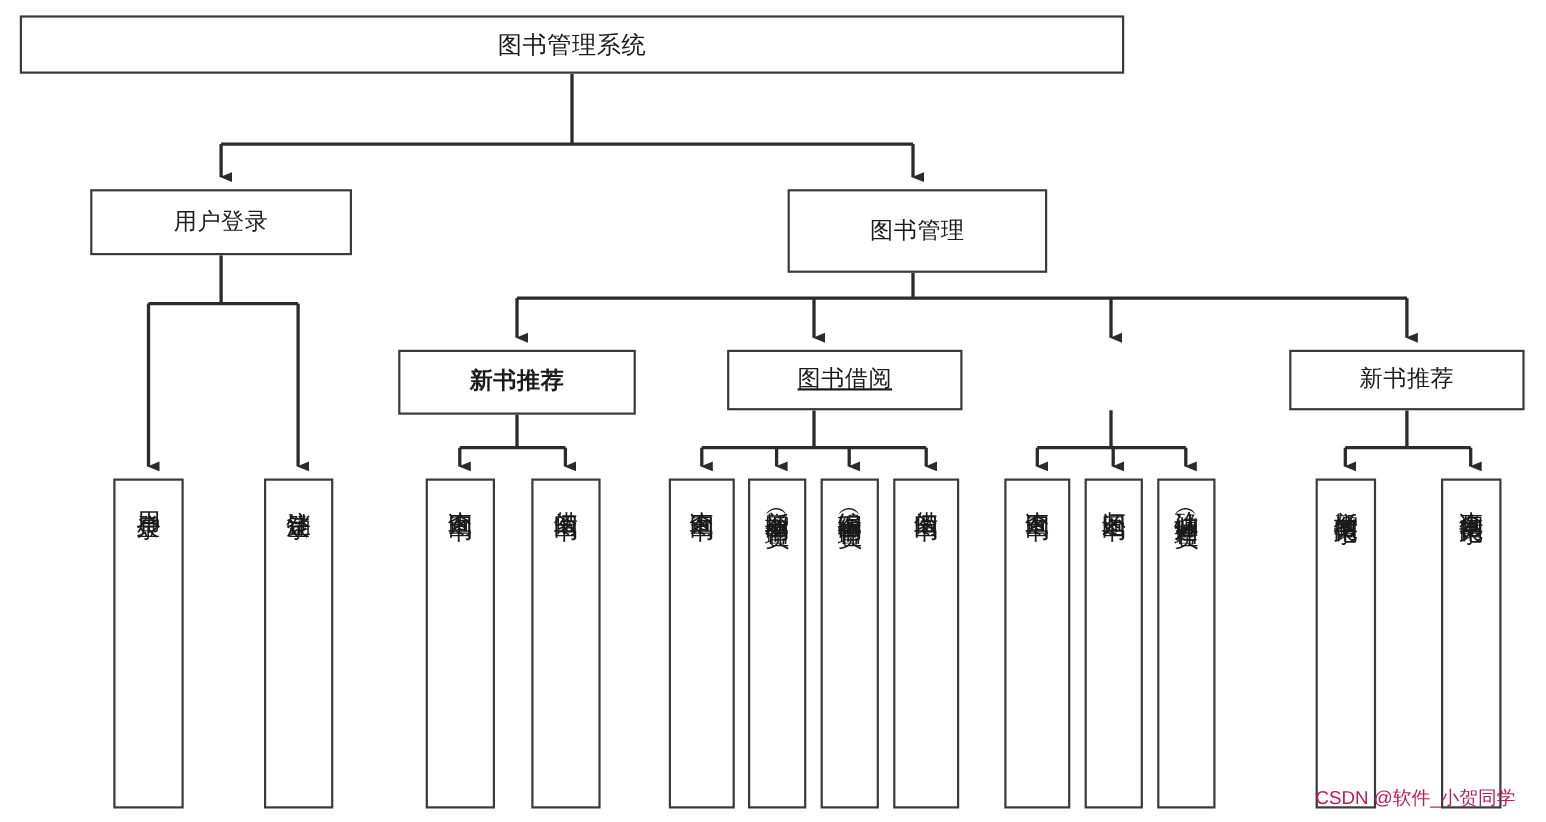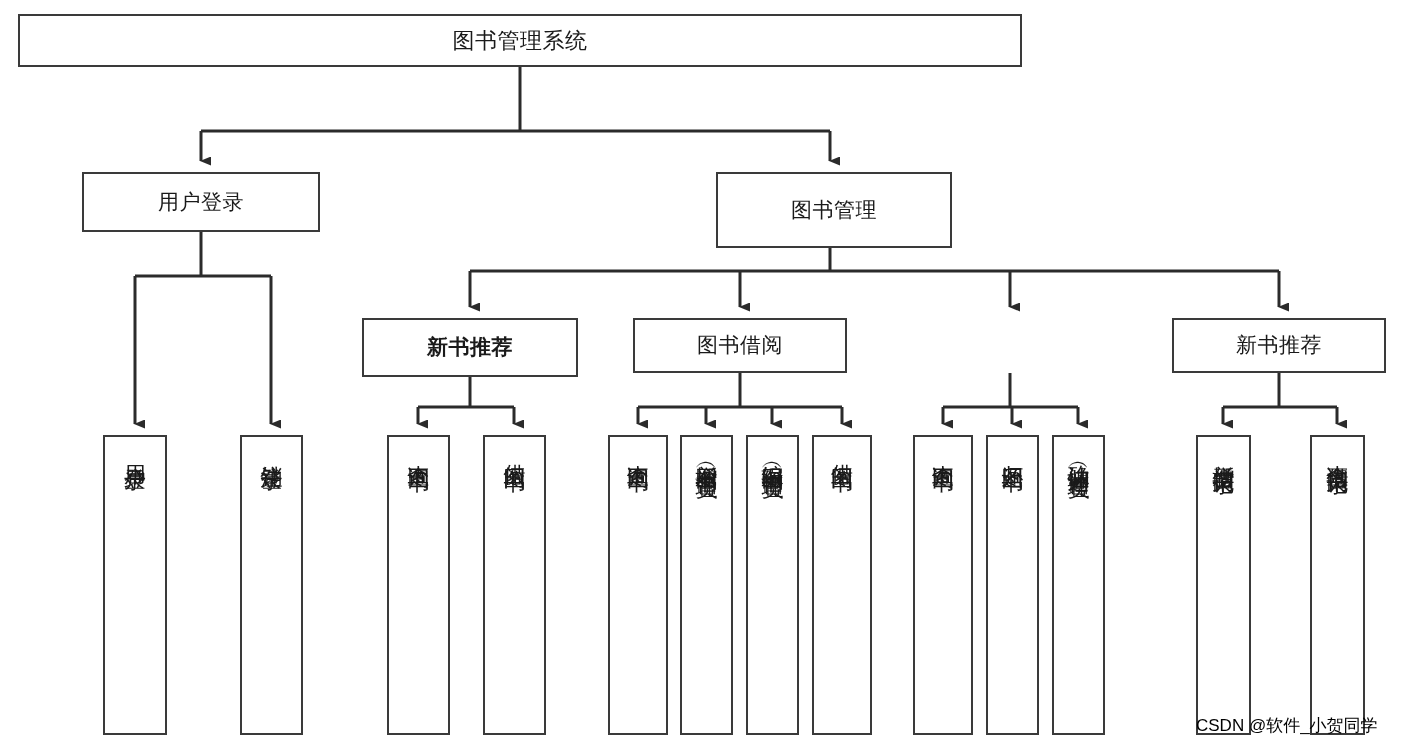--- a/index.html
+++ b/index.html
@@ -144,21 +144,21 @@
     <div class="node horizontal" style="left: 82px; top: 172px; width: 238px; height: 60px; border-color: rgb(58, 58, 58); background: rgb(255, 255, 255); color: rgb(26, 26, 26);">
       <span class="node-label">用户登录</span>
     </div>
     <div class="node horizontal" style="left: 716px; top: 172px; width: 236px; height: 76px; border-color: rgb(58, 58, 58); background: rgb(255, 255, 255); color: rgb(26, 26, 26);">
       <span class="node-label">图书管理</span>
     </div>
 
     <div class="node horizontal" style="left: 362px; top: 318px; width: 216px; height: 59px; border-color: rgb(58, 58, 58); background: rgb(255, 255, 255); color: rgb(26, 26, 26); font-weight: bold;">
       <span class="node-label">新书推荐</span>
     </div>
-    <div class="node horizontal" style="left: 633px; top: 318px; width: 214px; height: 55px; border-color: rgb(58, 58, 58); background: rgb(255, 255, 255); color: rgb(26, 26, 26);">
+    <div class="node horizontal" style="left: 661px; top: 318px; width: 214px; height: 55px; border-color: rgb(58, 58, 58); background: rgb(255, 255, 255); color: rgb(26, 26, 26); text-decoration: underline;">
       <span class="node-label">图书借阅</span>
     </div>
     <div class="node horizontal" style="left: 1172px; top: 318px; width: 214px; height: 55px; border-color: rgb(58, 58, 58); background: rgb(255, 255, 255); color: rgb(26, 26, 26);">
       <span class="node-label">新书推荐</span>
     </div>
 
     <div class="node vertical" style="left: 103px; top: 435px; width: 64px; height: 300px; border-color: rgb(58, 58, 58); background: rgb(255, 255, 255); color: rgb(26, 26, 26);">
       <span class="node-label">用户登录</span>
     </div>
     <div class="node vertical" style="left: 240px; top: 435px; width: 63px; height: 300px; border-color: rgb(58, 58, 58); background: rgb(255, 255, 255); color: rgb(26, 26, 26);">
@@ -193,15 +193,15 @@
     </div>
     <div class="node vertical" style="left: 1196px; top: 435px; width: 55px; height: 300px; border-color: rgb(58, 58, 58); background: rgb(255, 255, 255); color: rgb(26, 26, 26);">
       <span class="node-label">新增借阅记录</span>
     </div>
     <div class="node vertical" style="left: 1310px; top: 435px; width: 55px; height: 300px; border-color: rgb(58, 58, 58); background: rgb(255, 255, 255); color: rgb(26, 26, 26);">
       <span class="node-label">查询借阅记录</span>
     </div>
 
   </div>
 
-  <div id="watermark" style="color: #000000;">CSDN @软件_小贺同学</div>
+  <div id="watermark" style="color: #be185d;">CSDN @软件_小贺同学</div>
 
 </div>
 
 </body></html>

